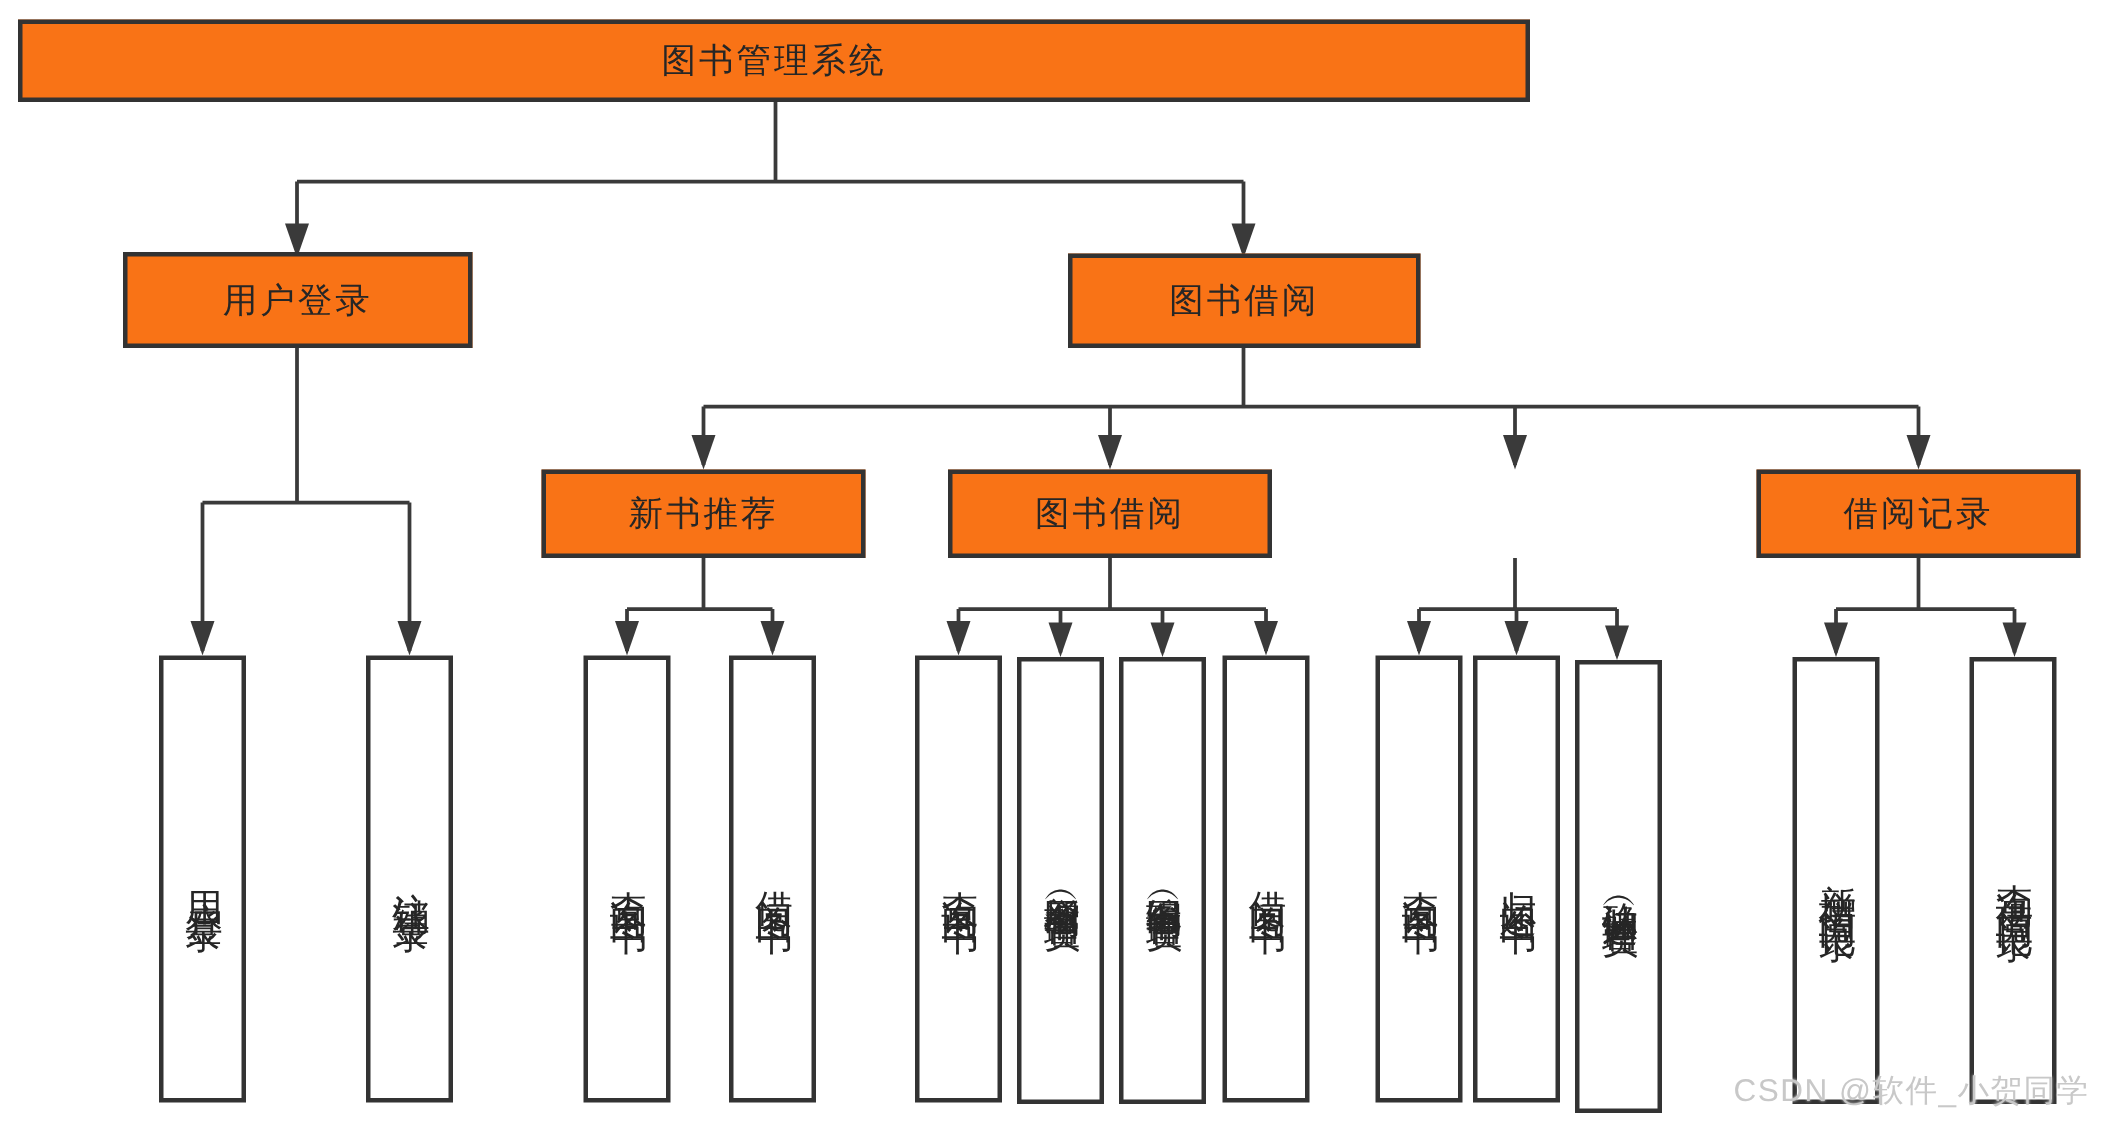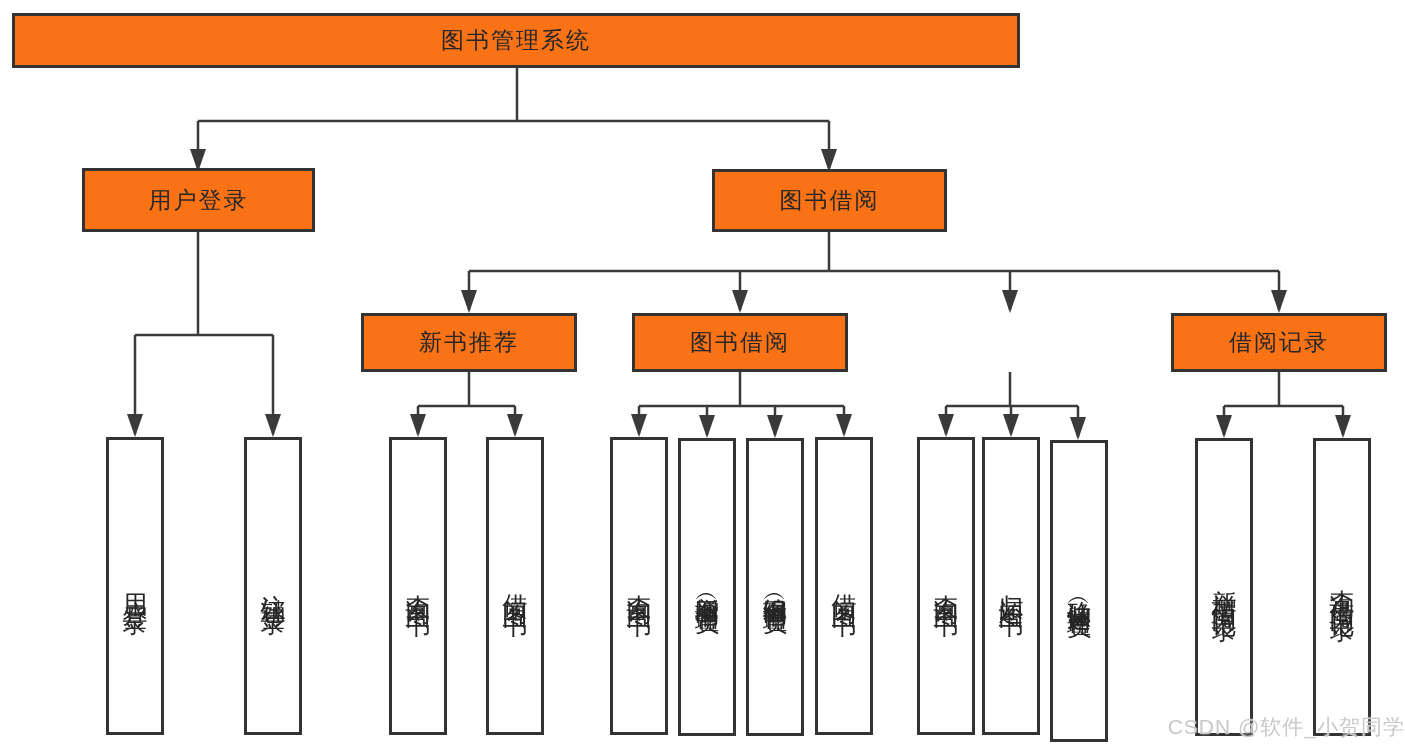--- a/index.html
+++ b/index.html
@@ -45,21 +45,21 @@
     font-size:25px;
     letter-spacing:6px;
     line-height:1;
   }
   .vnode.tight span{
     font-size:24px;
     letter-spacing:2px;
   }
   .watermark{
     position:absolute;
-    right:0;bottom:6px;
+    right:12px;bottom:6px;
     font-size:21px;
     color:var(--watermark);
     letter-spacing:1px;
     text-shadow:0 0 2px #ffffff;
     z-index:10;
     white-space:nowrap;
     text-align:center;
   }
 </style>
 </head>

